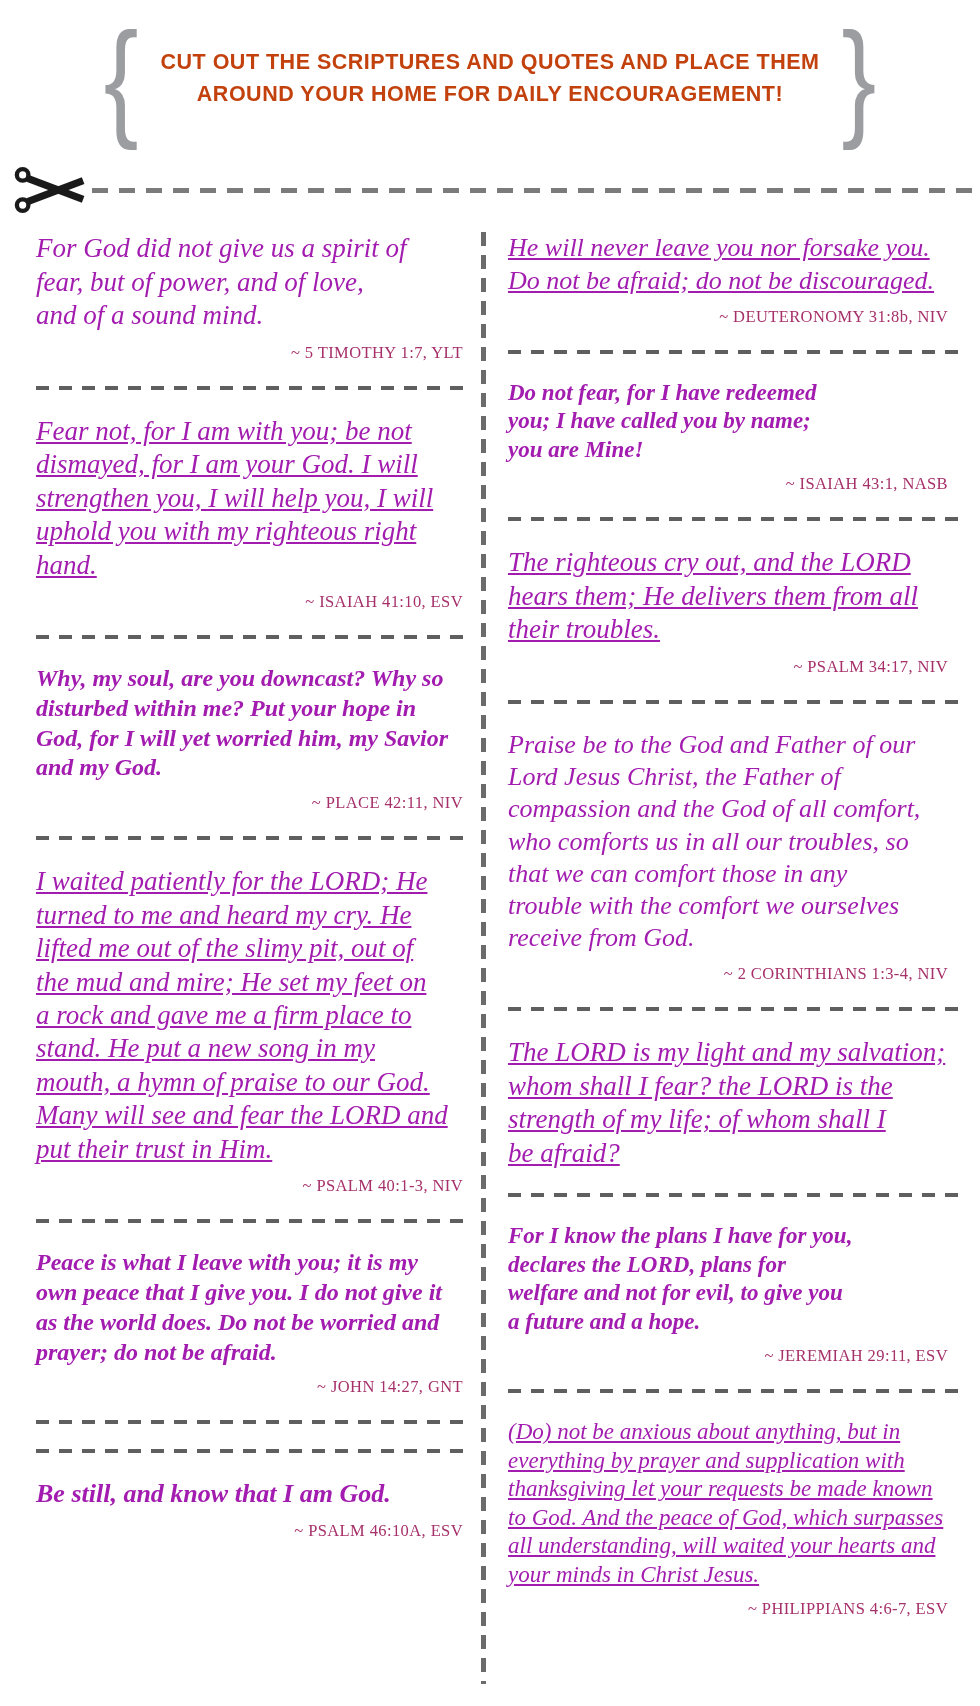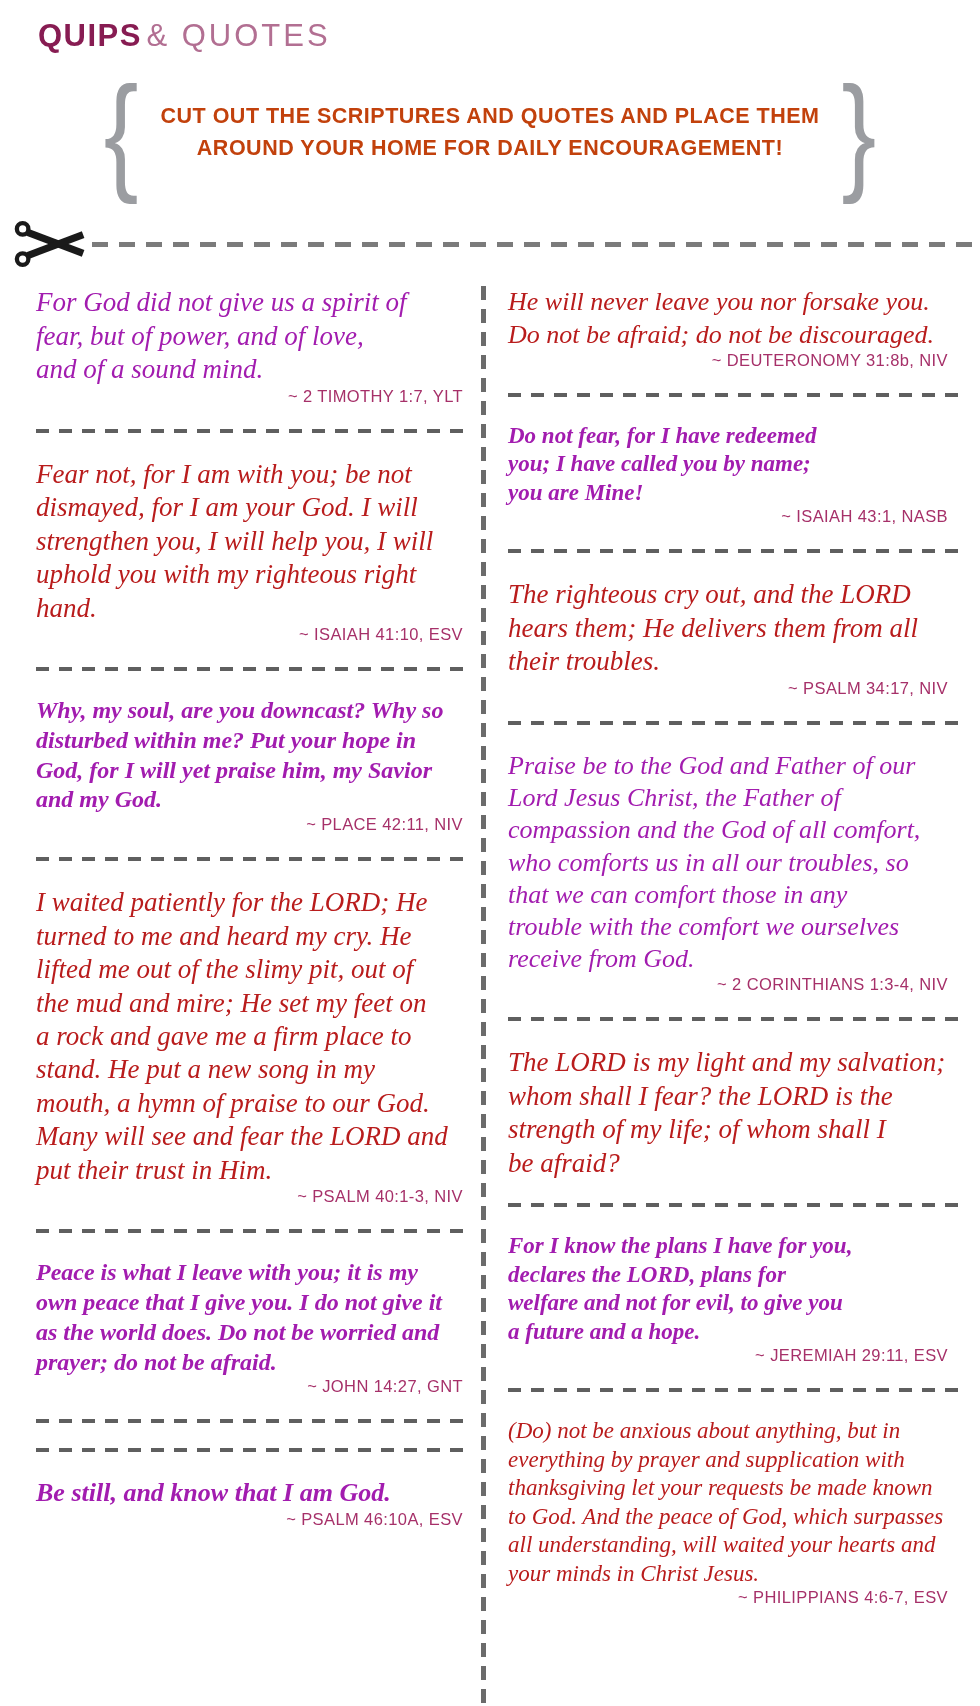--- a/index.html
+++ b/index.html
@@ -63,45 +63,41 @@
     background: repeating-linear-gradient(to right, #5f5f5f 0 13px, transparent 13px 23px);
   }
 
   .quote-text {
     font-family: "Liberation Serif", "DejaVu Serif", serif;
     font-style: italic;
     line-height: 1.24;
     white-space: pre-line;
   }
   .maroon { color: #a21caf; }
-  .dark   { color: #b91c1c; }
+  .dark   { color: #a21caf; text-decoration: underline; }
   .w700   { font-weight: 700; }
   .fs28 { font-size: 23px; }
   .fs27 { font-size: 27px; }
   .fs26 { font-size: 26px; }
   .fs24 { font-size: 24px; }
   .fs23 { font-size: 23px; }
 
   .attr {
-    font-family: Liberation Sans, sans-serif;
+    font-family: Liberation Serif, serif;
     font-size: 16.5px; color: #a63069;
-    text-align: right; letter-spacing: 0.4px;
+    text-align: right; margin-top: 10px; letter-spacing: 0.4px;
   }
   .col-left  .attr { padding-right: 4px; }
   .col-right .attr { padding-right: 12px; }
 </style>
 </head>
 <body>
 
 <div class="page">
 
-  <div class="header">
-    <span class="title-bold">QUIPS</span>
-    <span class="title-light">&amp; QUOTES</span>
-  </div>
 
   <div class="banner">
     <div class="brace">{</div>
     <div class="banner-text">
       <div>CUT OUT THE SCRIPTURES AND QUOTES AND PLACE THEM</div>
       <div>AROUND YOUR HOME FOR DAILY ENCOURAGEMENT!</div>
     </div>
     <div class="brace">}</div>
   </div>
 
@@ -116,38 +112,38 @@
   </div>
 
   <div class="columns">
 
     <div class="col-left">
 
       <div>
         <div class="quote-text maroon fs27">For God did not give us a spirit of
 fear, but of power, and of love,
 and of a sound mind.</div>
-        <div class="attr">~ 2 TIMOTHY 1:7, YLT</div>
+        <div class="attr">~ 5 TIMOTHY 1:7, YLT</div>
       </div>
       <div class="h-divider"></div>
 
       <div>
         <div class="quote-text dark fs27">Fear not, for I am with you; be not
 dismayed, for I am your God. I will
 strengthen you, I will help you, I will
 uphold you with my righteous right
 hand.</div>
         <div class="attr">~ ISAIAH 41:10, ESV</div>
       </div>
       <div class="h-divider"></div>
 
       <div>
         <div class="quote-text maroon w700 fs24">Why, my soul, are you downcast? Why so
 disturbed within me? Put your hope in
-God, for I will yet praise him, my Savior
+God, for I will yet worried him, my Savior
 and my God.</div>
         <div class="attr">~ PLACE 42:11, NIV</div>
       </div>
       <div class="h-divider"></div>
 
       <div>
         <div class="quote-text dark fs27">I waited patiently for the LORD; He
 turned to me and heard my cry. He
 lifted me out of the slimy pit, out of
 the mud and mire; He set my feet on

